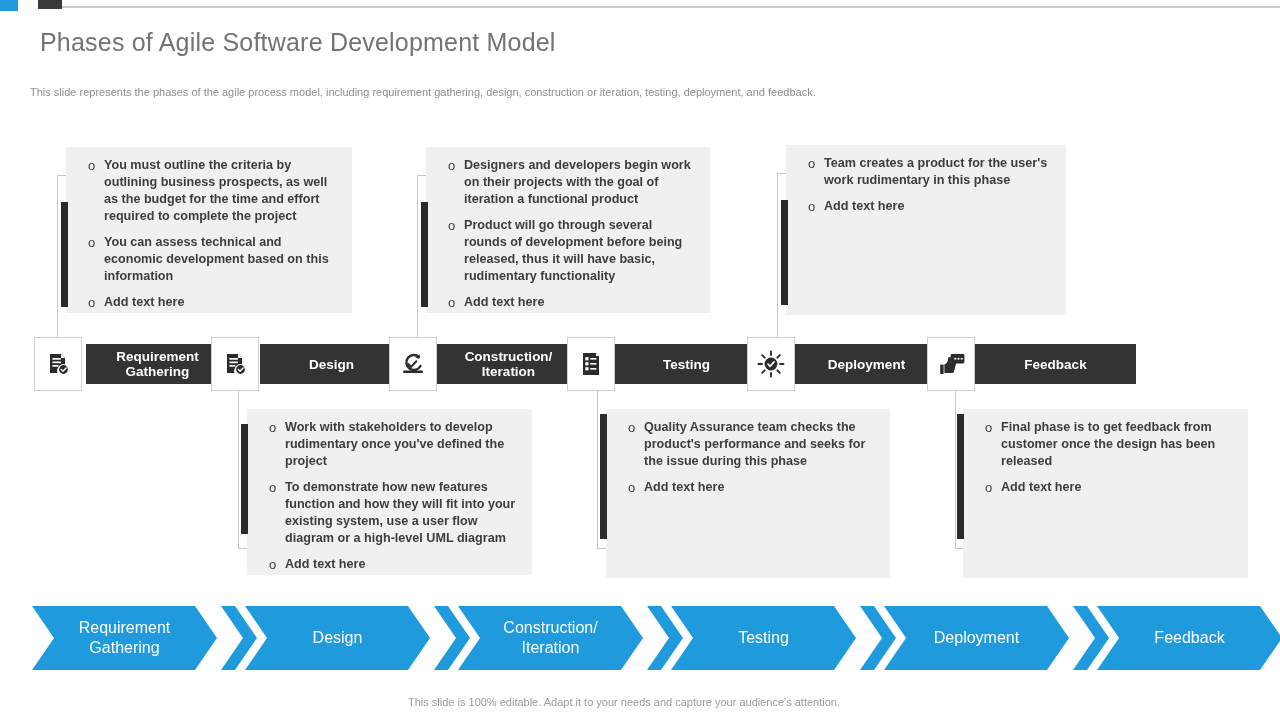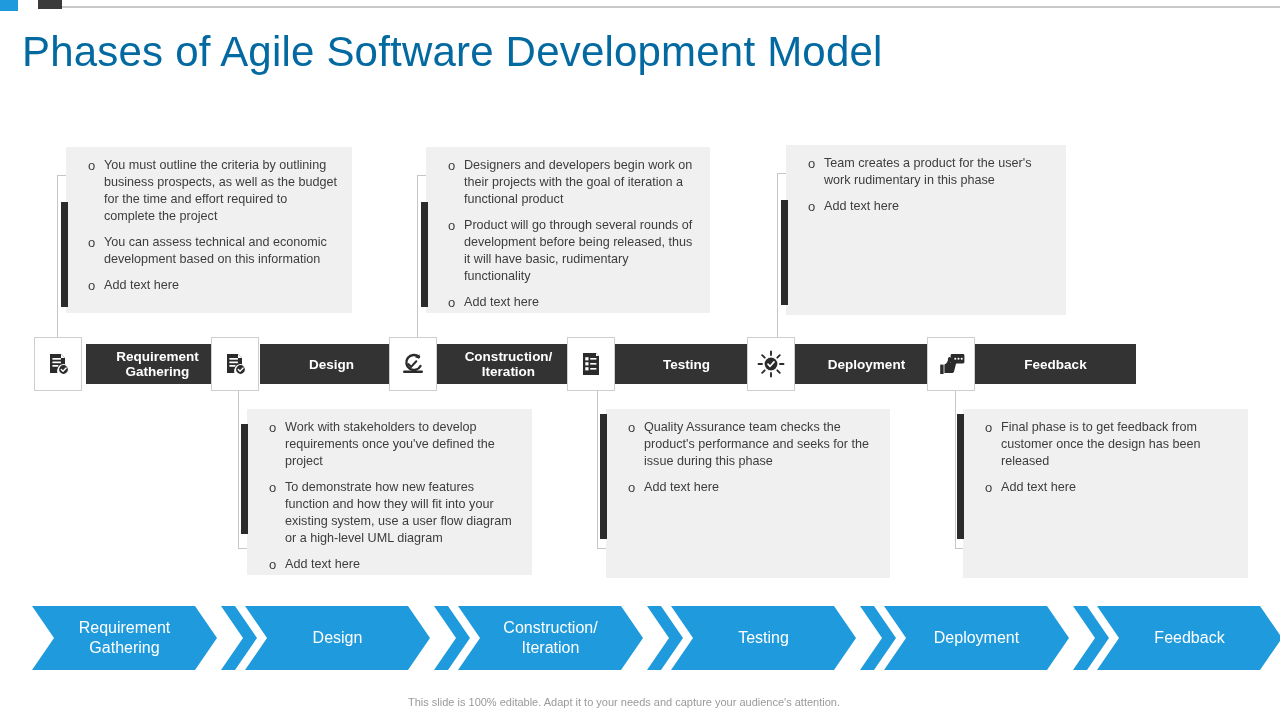--- a/index.html
+++ b/index.html
@@ -12,22 +12,22 @@
   #slide { position: relative; width: 1280px; height: 720px; background: #fff; }
 
   
   .topbar { position: absolute; left: 0; top: 0; width: 1280px; height: 12px; }
   .topbar .seg-blue { position: absolute; left: 0; top: 0; width: 18px; height: 11px; background: #1f9bdd; }
   .topbar .seg-dark { position: absolute; left: 38px; top: 0; width: 24px; height: 9px; background: #3a3a3a; }
   .topbar .seg-line { position: absolute; left: 62px; top: 6px; width: 1218px; height: 2px; background: #c9c9c9; }
 
   
   .title {
-    position: absolute; left: 22px; top: 28px;
-    font-size: 42px; font-weight: 400; color: #0369a1;
+    position: absolute; left: 40px; top: 28px;
+    font-size: 25px; font-weight: 400; color: #737373;
     letter-spacing: 0.2px; white-space: nowrap;
   }
   .subtitle {
     position: absolute; left: 30px; top: 86px;
     font-size: 11px; color: #8e8e8e; white-space: nowrap;
   }
 
   
   .card {
     position: absolute;
@@ -47,20 +47,21 @@
     width: 16px;
     font-size: 13px;
     line-height: 17px;
     color: #3d3d3d;
     font-family: "Liberation Sans", sans-serif;
   }
   .bullet-text {
     font-size: 12.6px;
     line-height: 17px;
     color: #3d3d3d;
+    font-weight: bold;
   }
 
   
   .conn { position: absolute; background: #c7c7c7; }
   .conn-v { width: 1px; }
   .conn-h { height: 1px; }
 
   
   .strip { position: absolute; left: 34px; top: 344px; width: 1102px; height: 40px; }
   .seg-dark-bar {
@@ -101,20 +102,21 @@
 
 <div id="slide">
 
   <div class="topbar">
     <div class="seg-blue"></div>
     <div class="seg-dark"></div>
     <div class="seg-line"></div>
   </div>
 
   <div class="title">Phases of Agile Software Development Model</div>
+  <div class="subtitle">This slide represents the phases of the agile process model, including requirement gathering, design, construction or iteration, testing, deployment, and feedback.</div>
 
   <div class="conn conn-v" style="left:57px; top:175px; height:170px;"></div>
   <div class="conn conn-h" style="left:57px; top:175px; width:16px;"></div>
 
   <div class="conn conn-v" style="left:417px; top:175px; height:170px;"></div>
   <div class="conn conn-h" style="left:417px; top:175px; width:16px;"></div>
 
   <div class="conn conn-v" style="left:777px; top:173px; height:172px;"></div>
   <div class="conn conn-h" style="left:777px; top:173px; width:16px;"></div>
 
@@ -285,21 +287,21 @@
           <path d="M7.4 13.6 c2.6 -1.4 3.7 -3.4 3.6 -5.6 c0 -1.4 1.1 -2.2 2.1 -1.8 c1.1 0.4 1.4 1.7 1.1 3.2 l-0.6 2.5 h3.6 c1.1 0 1.8 0.9 1.5 2 l-1.6 6.3 c-0.2 1 -1 1.8 -2.1 1.8 H7.4 z" fill="#2b2b2b"></path>
         </svg>
       </span>
     </div>
   </div>
 
   <div class="card" style="left:247px; top:409px; width:285px; height:166px;">
     <div class="accent" style="top:15px; height:110px; left:-6px;"></div>
     <div class="bullet-row">
       <div class="bullet-mark">o</div>
-      <div class="bullet-text">Work with stakeholders to develop requirements once you've defined the project</div>
+      <div class="bullet-text">Work with stakeholders to develop rudimentary once you've defined the project</div>
     </div>
     <div class="bullet-row">
       <div class="bullet-mark">o</div>
       <div class="bullet-text">To demonstrate how new features function and how they will fit into your existing system, use a user flow diagram or a high-level UML diagram</div>
     </div>
     <div class="bullet-row">
       <div class="bullet-mark">o</div>
       <div class="bullet-text">Add text here</div>
     </div>
   </div>

